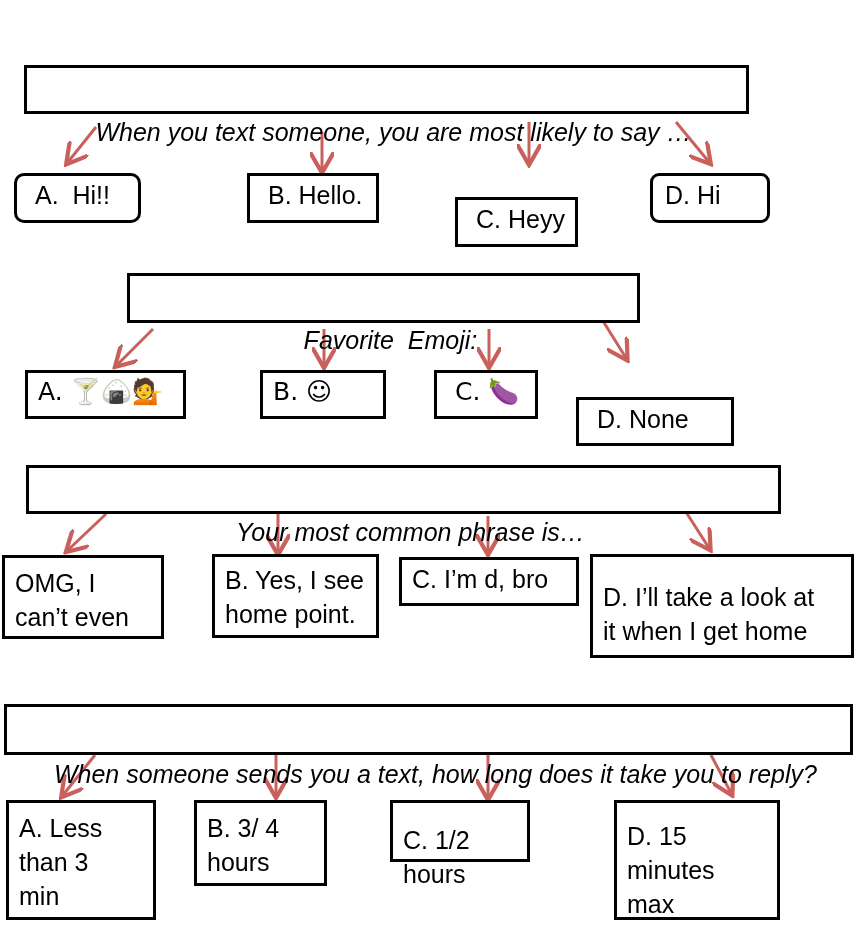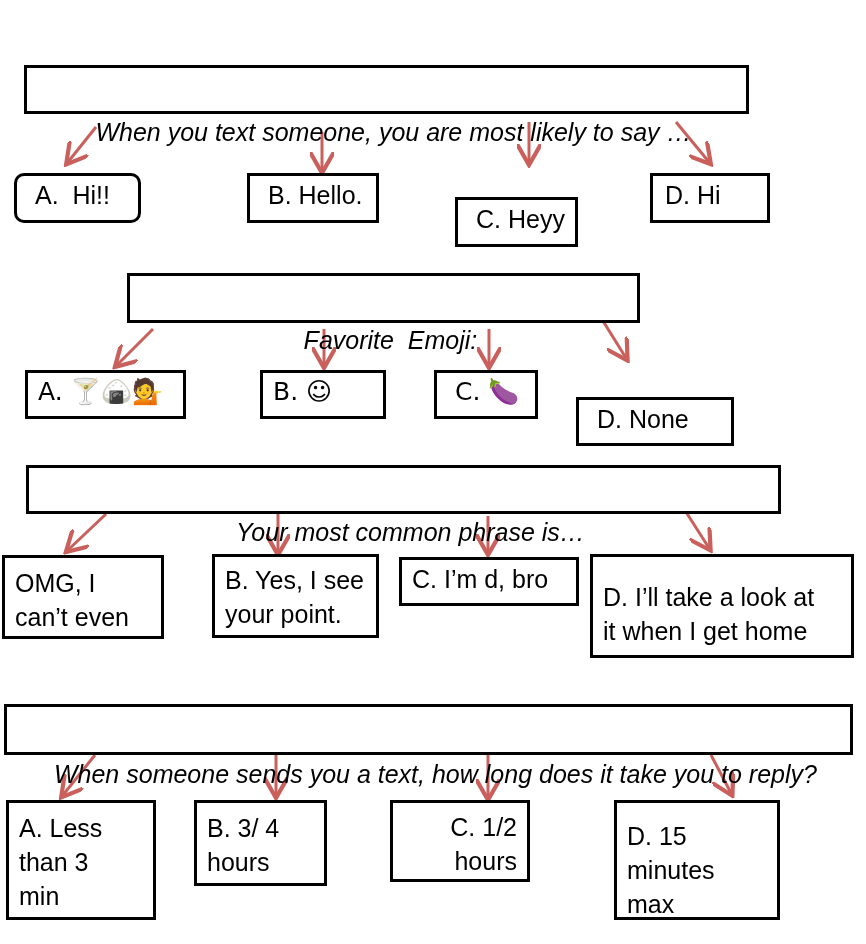--- a/index.html
+++ b/index.html
@@ -44,46 +44,46 @@
     <line x1="711" y1="755" x2="731" y2="793"></line>
   </g>
 </svg>
 
 <div class="box q" style="left:24px; top:65px; width:725px; height:49px; line-height:43px;">
   <span>When you text someone, you are most likely to say …</span>
 </div>
 <div class="box opt" style="left:14px; top:173px; width:127px; height:50px; padding-left:18px;border-radius:10px;"><span>A.  Hi!!</span></div>
 <div class="box opt" style="left:247px; top:173px; width:132px; height:50px; padding-left:18px;"><span>B. Hello.</span></div>
 <div class="box opt" style="left:455px; top:173px; width:123px; height:50px; padding-left:18px;margin-top:24px;"><span>C. Heyy</span></div>
-<div class="box opt" style="left:650px; top:173px; width:120px; height:50px; padding-left:12px;"><span>D. Hi</span></div>
+<div class="box opt" style="left:650px; top:173px; width:120px; height:50px; padding-left:12px;border-radius:9px;"><span>D. Hi</span></div>
 
 <div class="box q" style="left:127px; top:273px; width:513px; height:50px; line-height:43px;">
   <span>Favorite  Emoji:</span>
 </div>
 <div class="box opt emoji" style="left:25px; top:370px; width:161px; height:49px;"><span>A. 🍸🍙💁</span></div>
 <div class="box opt emoji" style="left:260px; top:370px; width:126px; height:49px;"><span>B. ☺</span></div>
 <div class="box opt emoji" style="left:434px; top:370px; width:104px; height:49px; padding-left:18px;"><span>C. 🍆</span></div>
 <div class="box opt" style="left:576px; top:370px; width:158px; height:49px; padding-left:18px;margin-top:27px;"><span>D. None</span></div>
 
 <div class="box q" style="left:26px; top:465px; width:755px; height:49px; line-height:43px;">
   <span>Your most common phrase is…</span>
 </div>
 <div class="box opt" style="left:2px; top:555px; width:162px; height:84px; padding-top:8px;"><span>OMG, I
 can’t even</span></div>
 <div class="box opt" style="left:212px; top:554px; width:167px; height:84px; padding-top:6px;"><span>B. Yes, I see
-your point.</span></div>
+home point.</span></div>
 <div class="box opt" style="left:399px; top:557px; width:180px; height:49px;"><span>C. I’m d, bro</span></div>
 <div class="box opt" style="left:590px; top:554px; width:264px; height:104px; padding-top:23px;"><span>D. I’ll take a look at
 it when I get home</span></div>
 
 <div class="box q" style="left:4px; top:704px; width:849px; height:51px; line-height:45px;">
   <span>When someone sends you a text, how long does it take you to reply?</span>
 </div>
 <div class="box opt" style="left:6px; top:800px; width:150px; height:120px; padding-top:8px;"><span>A. Less
 than 3
 min</span></div>
 <div class="box opt" style="left:194px; top:800px; width:133px; height:86px; padding-top:8px;"><span>B. 3/ 4
 hours</span></div>
-<div class="box opt" style="left:390px; top:800px; width:140px; height:82px; padding-top:7px;text-align:right;"><span>C. 1/2
+<div class="box opt" style="left:390px; top:800px; width:140px; height:62px; padding-top:20px;"><span>C. 1/2
 hours</span></div>
 <div class="box opt" style="left:614px; top:800px; width:166px; height:120px; padding-top:16px;"><span>D. 15
 minutes
 max</span></div>
 
 </body></html>

